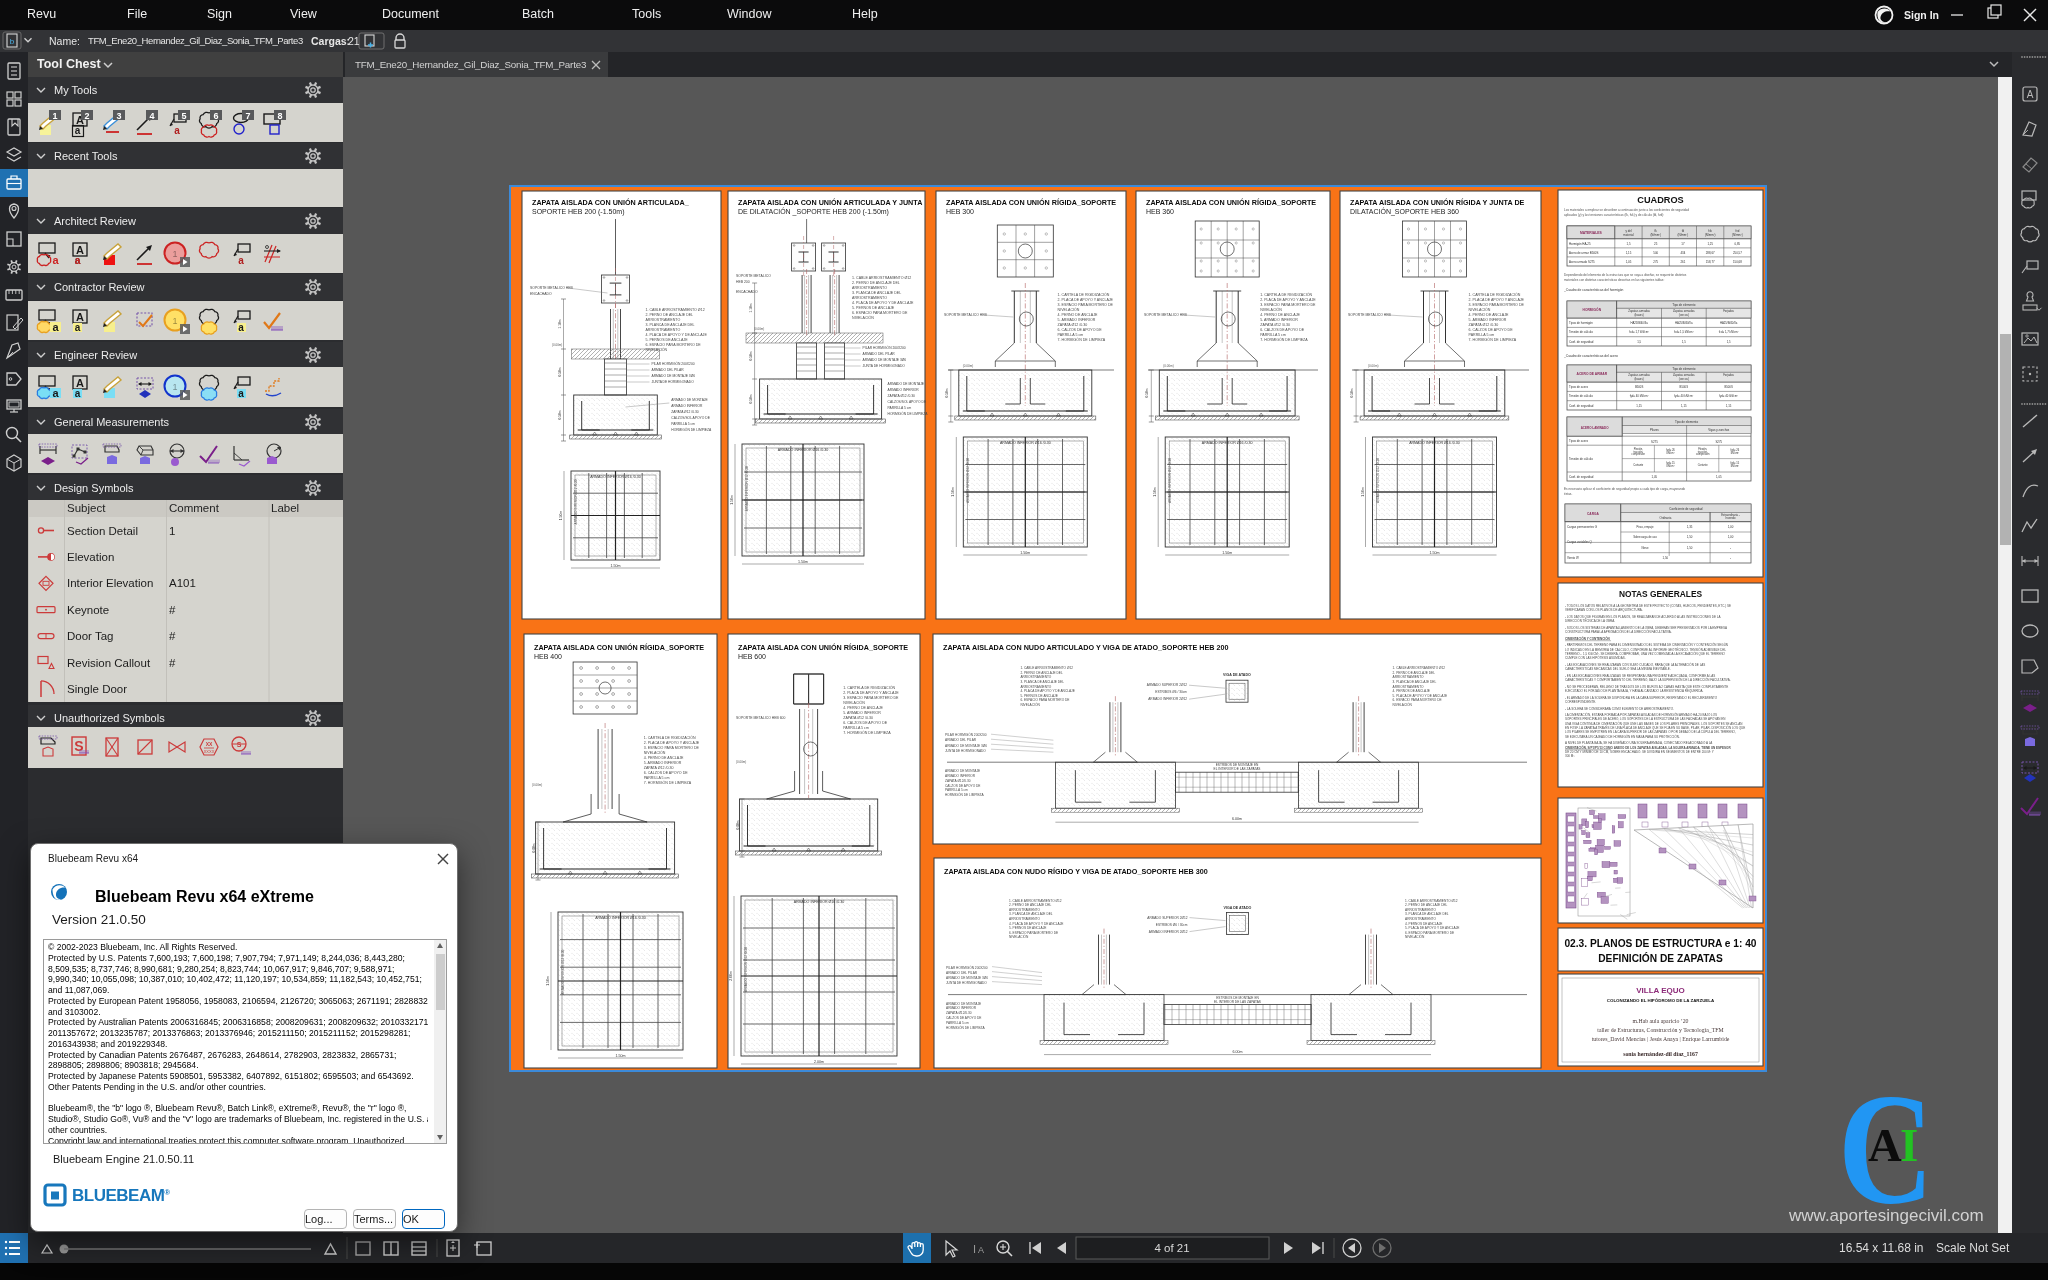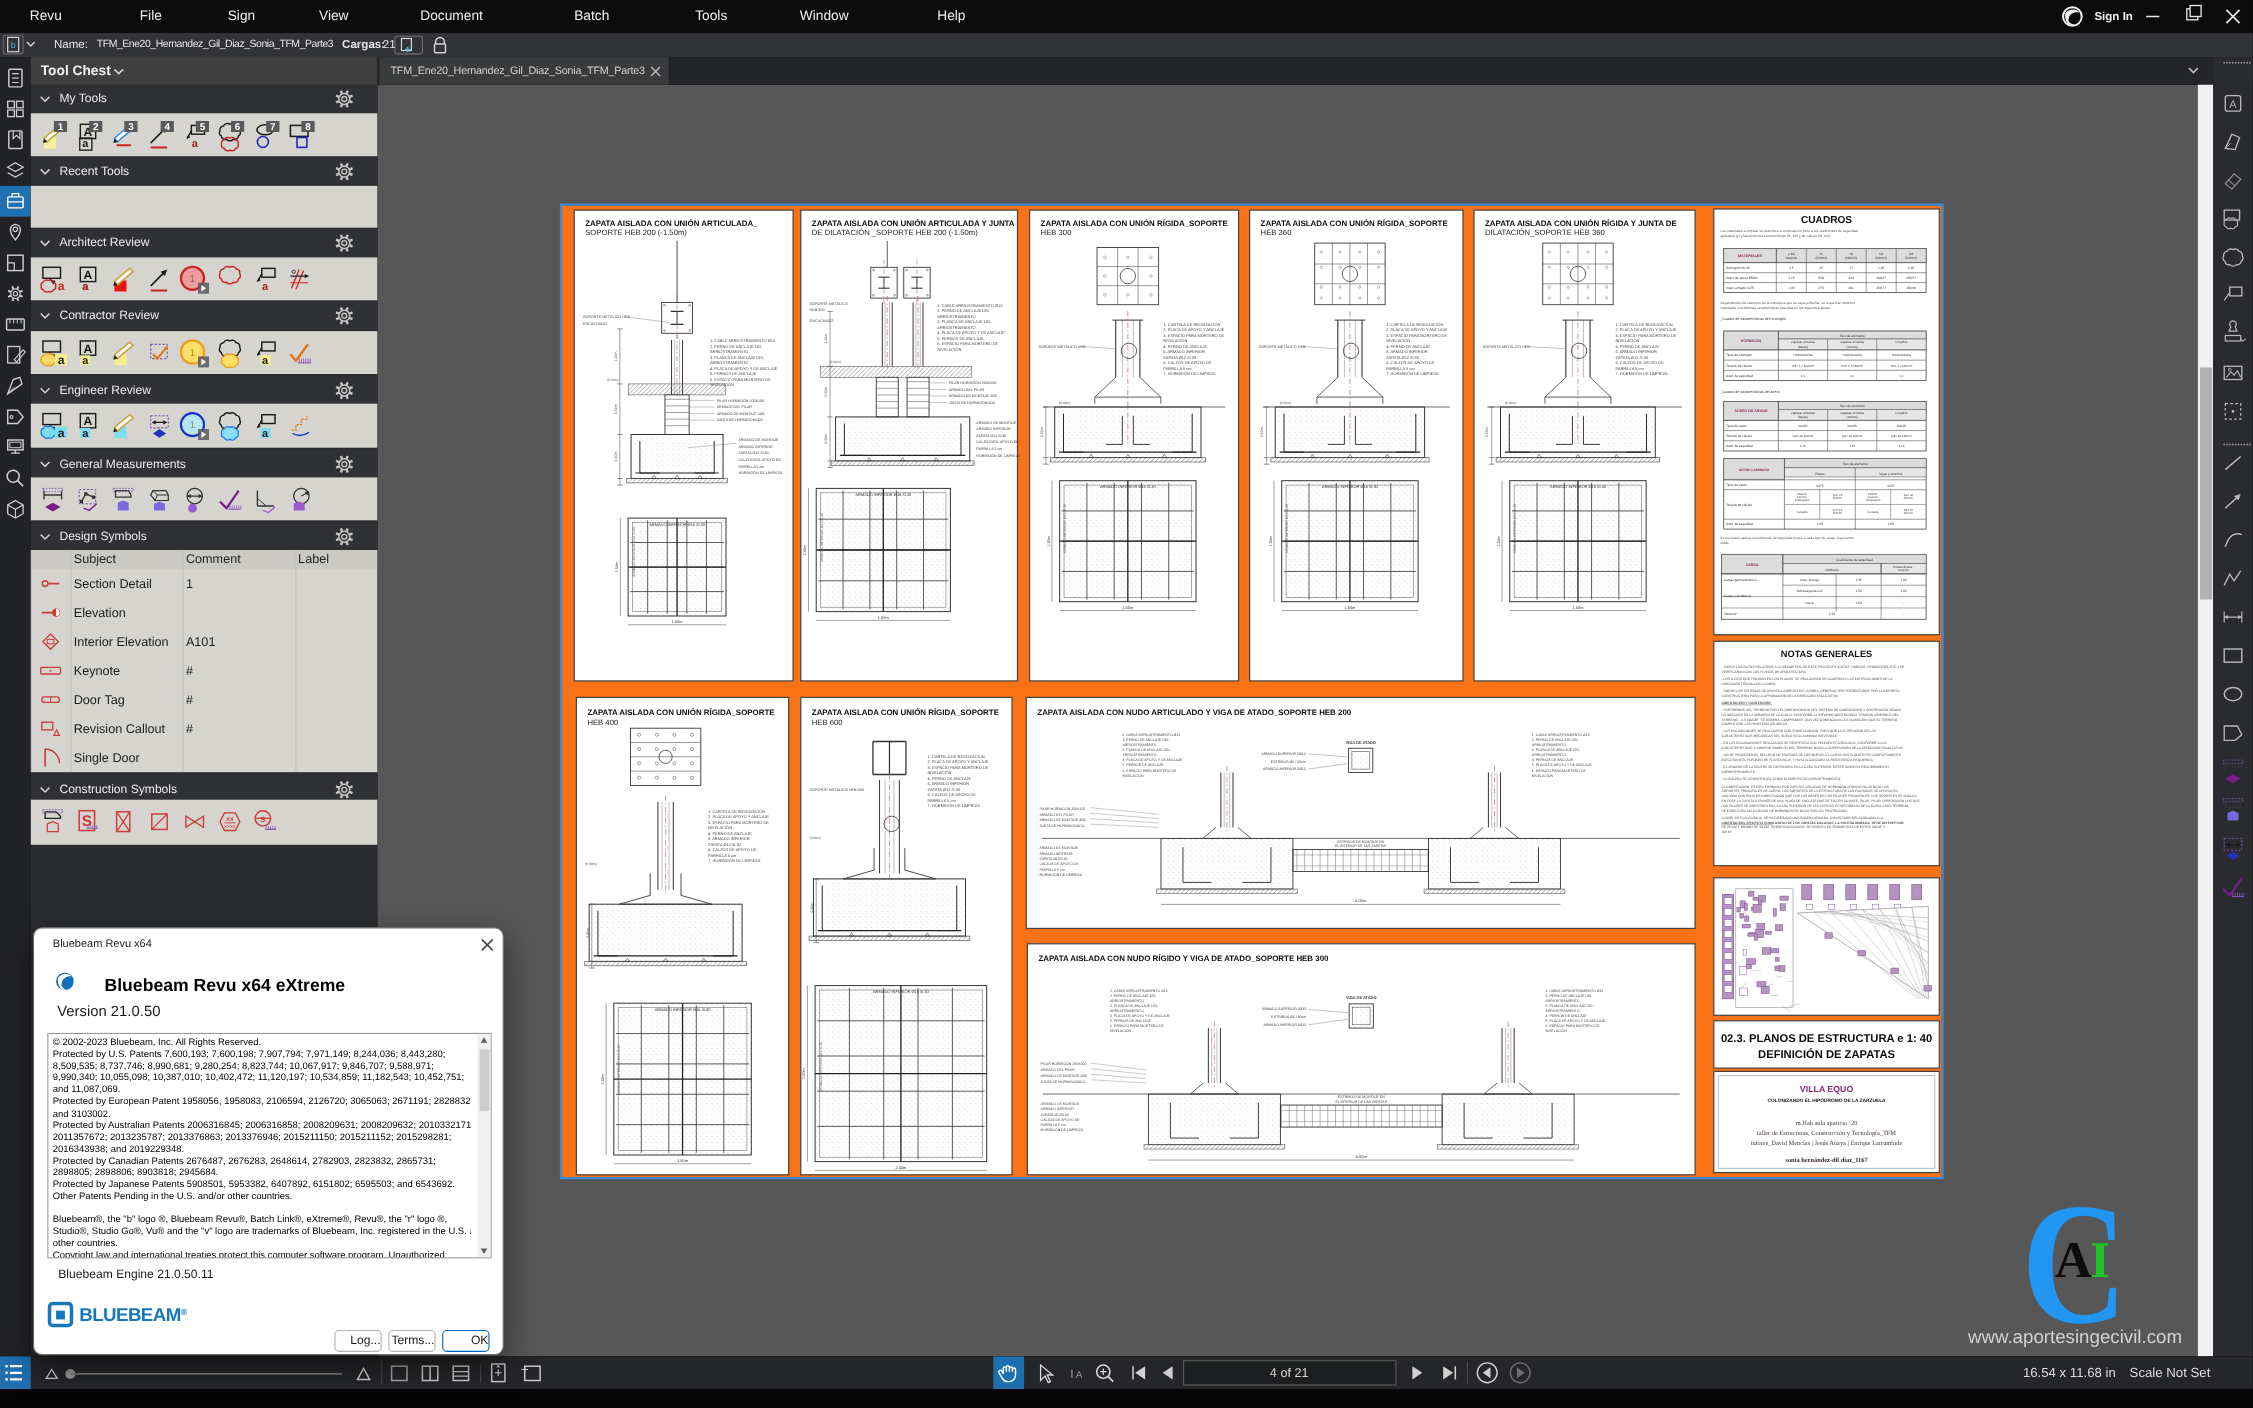--- a/index.html
+++ b/index.html
@@ -14,21 +14,21 @@
 #vscroll{position:absolute;left:1998px;top:77px;width:14px;height:1156px;background:#f1f1f1}
 #rightbar{position:absolute;left:2012px;top:52px;width:36px;height:1181px;background:#2a2b2e}
 #page{position:absolute;left:511px;top:187px;width:1254px;height:883px;background:#f97316;outline:2px solid #3c8ad9}
 #statusbar{position:absolute;left:0;top:1233px;width:2048px;height:30px;background:#252629;color:#ddd}
 #blackstrip{position:absolute;left:0;top:1263px;width:2048px;height:17px;background:#060606}
 .hdr{position:absolute;left:0;width:315px;height:26px;background:#303134;color:#ececec;font-size:11px}
 .hdr .lbl{position:absolute;left:26px;top:7px}
 .lightrow{position:absolute;left:0;width:315px;background:#d5d4ce}
 .tc-title{position:absolute;left:0;top:0;width:315px;height:25px;background:#404040;color:#f2f2f2;font-weight:bold;font-size:12.5px}
 .dlg{position:absolute;left:30px;top:843px;width:428px;height:389px;background:#fff;border:1px solid #6e6e6e;border-radius:8px;box-shadow:0 10px 30px rgba(0,0,0,.5);color:#1a1a1a}
-.btn{position:absolute;height:20px;border:1px solid #b4b4b4;border-radius:4px;background:#fdfdfd;font-size:11px;text-align:right;line-height:18px;color:#1a1a1a}
+.btn{position:absolute;height:20px;border:1px solid #b4b4b4;border-radius:4px;background:#fdfdfd;font-size:11px;text-align:left;line-height:18px;color:#1a1a1a}
 </style></head><body>
 <div id="menubar">
     <span style="left:27px">Revu</span>
     <span style="left:127px">File</span>
     <span style="left:207px">Sign</span>
     <span style="left:290px">View</span>
     <span style="left:382px">Document</span>
     <span style="left:522px">Batch</span>
     <span style="left:632px">Tools</span>
     <span style="left:727px">Window</span>
@@ -1581,21 +1581,21 @@
         <text x="141" y="140.1" font-size="11.5" fill="#1c1c1c">#</text>
         <rect x="10" y="156.5" width="10" height="7" fill="none" stroke="#cc3a3a" stroke-width="1.2"></rect>
         <polygon points="21,168.5 26,168.5 23.5,163.5" fill="none" stroke="#cc3a3a" stroke-width="1.1"></polygon>
         <text x="39" y="166.5" font-size="11.5" fill="#1c1c1c">Revision Callout</text>
         <text x="141" y="166.5" font-size="11.5" fill="#1c1c1c">#</text>
         <path d="M 13 180.9 L 13 196.9" fill="none" stroke="#cc3a3a" stroke-width="1.5"></path>
         <path d="M 13 180.9 A 13 13 0 0 1 26 193.9" fill="none" stroke="#cc3a3a" stroke-width="1.3"></path>
         <text x="39" y="192.9" font-size="11.5" fill="#1c1c1c">Single Door</text>
       </svg></div>
     <div class="hdr" style="top:653px">
-      <span class="lbl">Construction Symbols</span>
+      <span class="lbl">Unauthorized Symbols</span>
       <svg width="315" height="26" viewBox="0 0 315 26" style="position:absolute;left:0;top:0">
         <path d="M 9 11.0 L 13 15.0 L 17 11.0" fill="none" stroke="#cfcfcf" stroke-width="1.4"></path>
         <circle cx="285" cy="13" r="4.96" fill="none" stroke="#c4c4c4" stroke-width="1.4"></circle>
         <circle cx="285" cy="13" r="2.24" fill="none" stroke="#c4c4c4" stroke-width="1.26"></circle>
         <line x1="289.6" y1="14.9" x2="292.5" y2="16.1" stroke="#c4c4c4" stroke-width="2.2399999999999998"></line>
         <line x1="286.9" y1="17.6" x2="288.1" y2="20.5" stroke="#c4c4c4" stroke-width="2.2399999999999998"></line>
         <line x1="283.1" y1="17.6" x2="281.9" y2="20.5" stroke="#c4c4c4" stroke-width="2.2399999999999998"></line>
         <line x1="280.4" y1="14.9" x2="277.5" y2="16.1" stroke="#c4c4c4" stroke-width="2.2399999999999998"></line>
         <line x1="280.4" y1="11.1" x2="277.5" y2="9.9" stroke="#c4c4c4" stroke-width="2.2399999999999998"></line>
         <line x1="283.1" y1="8.4" x2="281.9" y2="5.5" stroke="#c4c4c4" stroke-width="2.2399999999999998"></line>

